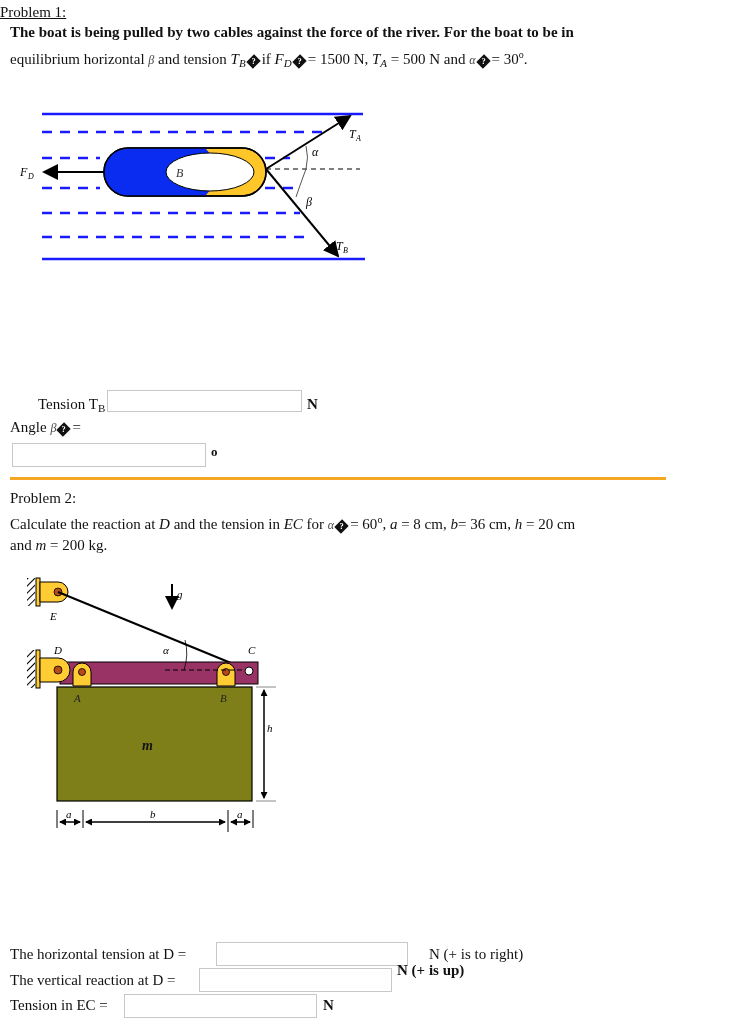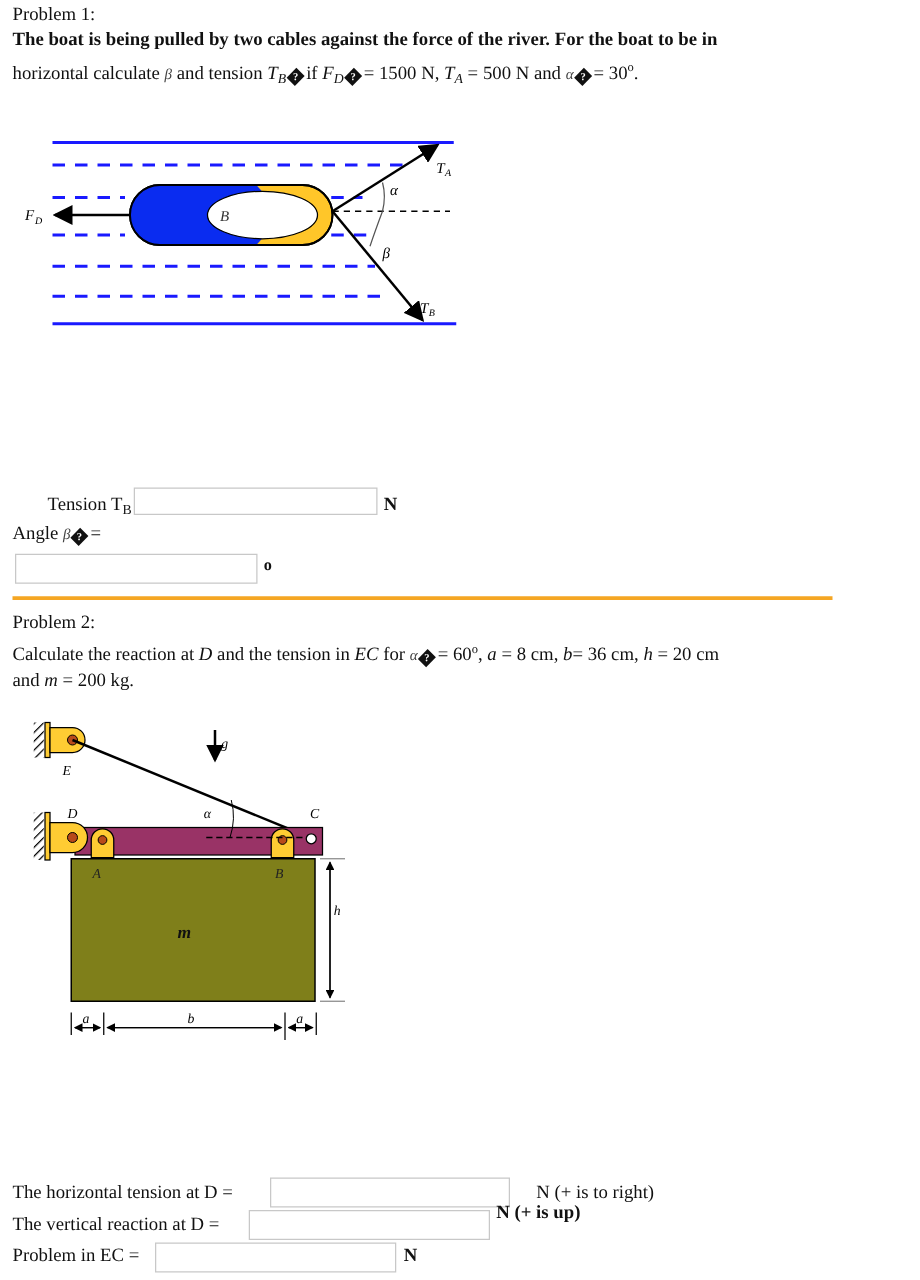--- a/index.html
+++ b/index.html
@@ -15,24 +15,24 @@
   sub { font-size:11px; vertical-align:-3px; }
   sup { font-size:10px; vertical-align:6px; }
   .inp { position:absolute; height:22px; border:1px solid #c8c8c8; background:#fff;
          box-sizing:border-box; padding:0 4px; font-family:"Liberation Sans", sans-serif; font-size:13px; }
   .rule { position:absolute; left:10px; top:477px; width:656px; height:3px; background:#f5a623; }
   svg text { font-family:"Liberation Serif", serif; font-style:italic; }
 </style>
 </head>
 <body>
 
-<div class="abs" style="left:10px;top:4px;">Problem 1:</div>
+<div class="abs" style="left:0;top:4px;text-decoration:underline;">Problem 1:</div>
 <div class="abs" style="left:10px;top:24px;font-weight:bold;">The boat is being pulled by two cables against the force of the river. For the boat to be in</div>
 <div class="abs" style="left:10px;top:49px;">
-  <span>horizontal calculate</span>
+  <span>equilibrium horizontal</span>
   <span class="sym">β</span>
   <span>and tension</span>
   <span class="it"><span>T</span><sub>B</sub></span><span class="q"><span>?</span></span><span>if</span>
   <span class="it"><span>F</span><sub>D</sub></span><span class="q"><span>?</span></span><span>= 1500 N,</span>
   <span class="it"><span>T</span><sub>A</sub></span>
   <span>= 500 N and</span>
   <span class="sym">α</span><span class="q"><span>?</span></span><span>= 30</span><sup>o</sup><span>.</span>
 </div>
 
 <svg class="abs" style="left:0;top:100px;" width="380" height="170">
@@ -179,15 +179,15 @@
 </svg>
 
 <div class="abs" style="left:10px;top:946px;">The horizontal tension at D =</div>
 <input class="inp" style="left: 216px; top: 942px; width: 192px; height: 24px;" type="text" value="">
 <div class="abs" style="left:413px;top:946px;margin-left:16px;">N (+ is to right)</div>
 
 <div class="abs" style="left:10px;top:972px;">The vertical reaction at D =</div>
 <input class="inp" style="left: 199px; top: 968px; width: 193px; height: 24px;" type="text" value="">
 <div class="abs" style="left:397px;top:962px;font-weight:bold;">N (+ is up)</div>
 
-<div class="abs" style="left:10px;top:997px;">Problem in EC =</div>
+<div class="abs" style="left:10px;top:997px;">Tension in EC =</div>
 <input class="inp" style="left: 124px; top: 994px; width: 193px; height: 24px;" type="text" value="">
 <div class="abs" style="left:323px;top:997px;font-weight:bold;">N</div>
 
 </body></html>

